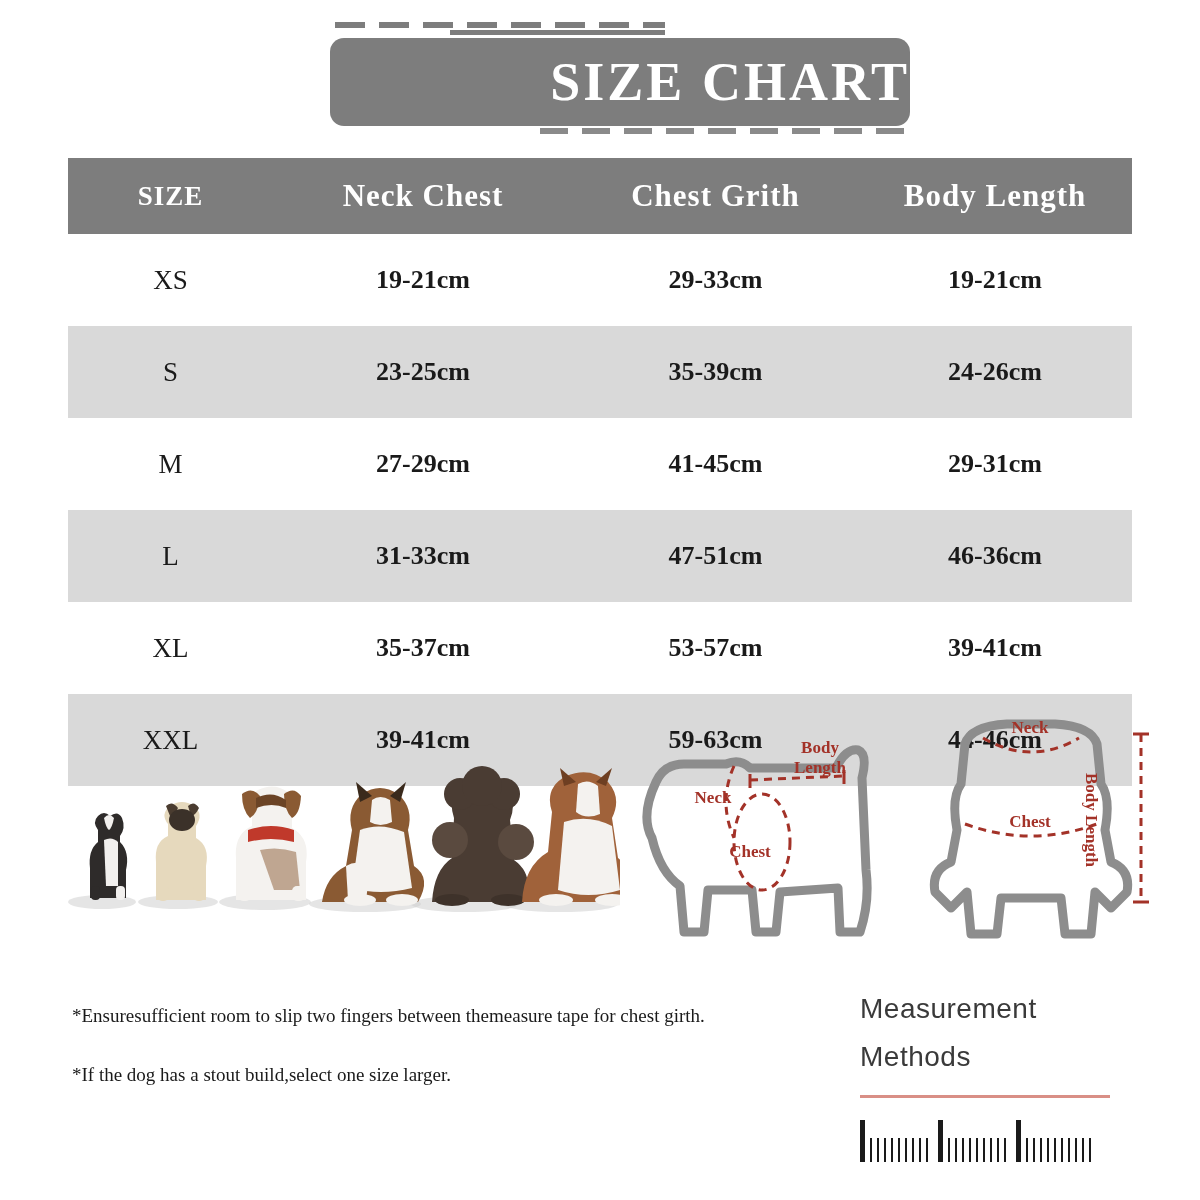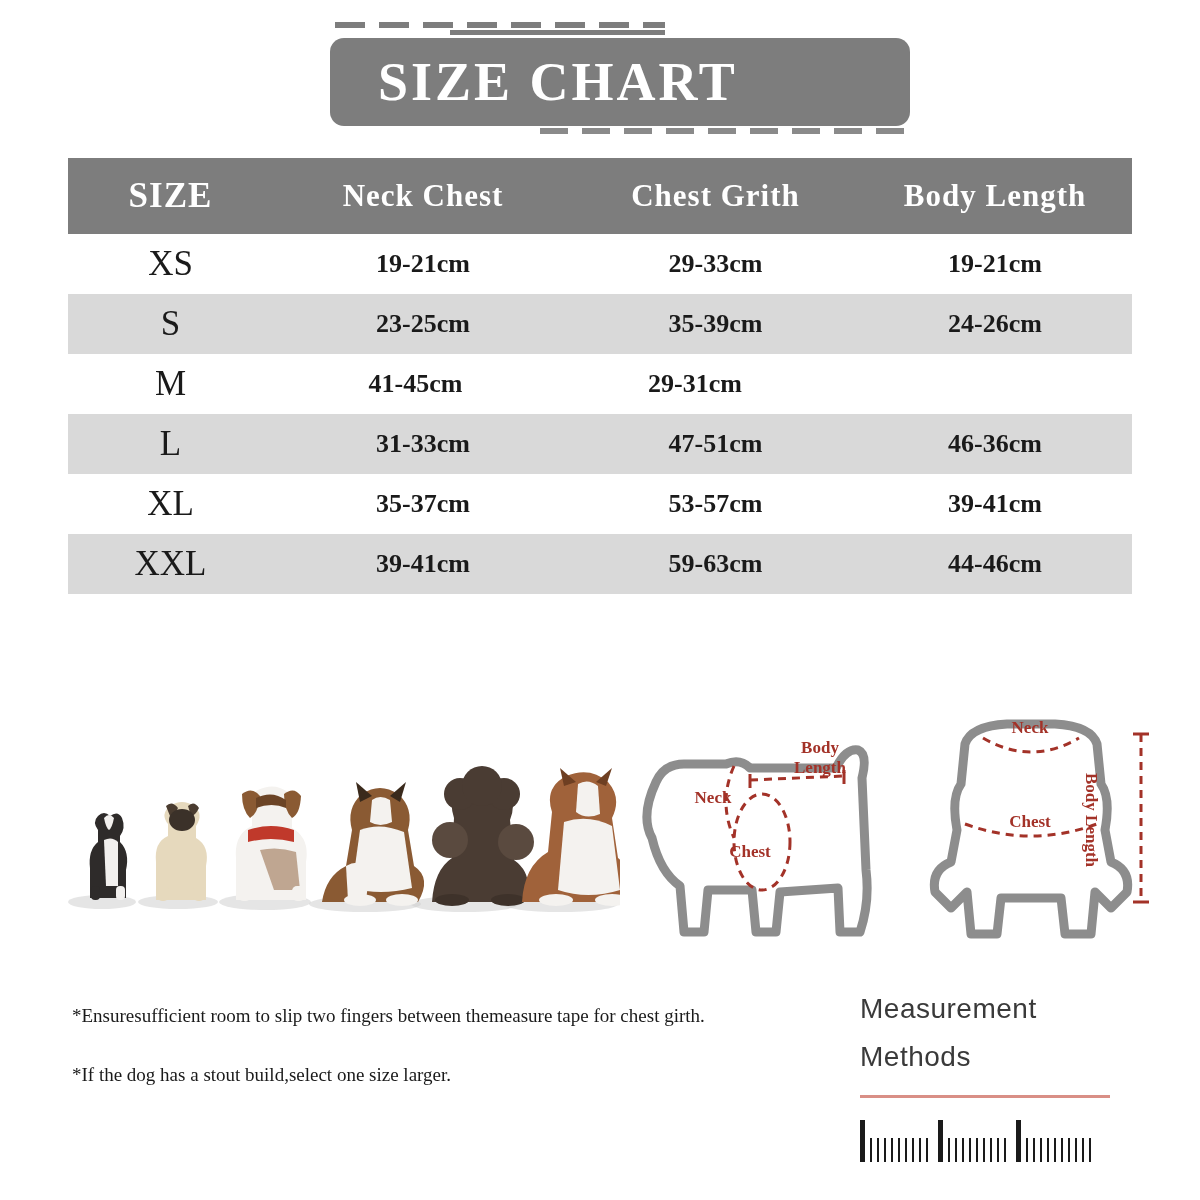--- a/index.html
+++ b/index.html
@@ -43,21 +43,21 @@
       #8a8a8a 0 28px, transparent 28px 42px);
   }
   .title-box {
     position: absolute;
     left: 330px; top: 30px;
     width: 580px; height: 88px;
     background: #7d7d7d;
     border-radius: 14px;
     display: flex;
     align-items: center;
-    justify-content: flex-start;
+    justify-content: flex-end;
     padding-left: 48px;
   }
   .title-text {
     color: #ffffff;
     font-size: 54px;
     font-weight: bold;
     letter-spacing: 3px;
     font-family: "Liberation Serif", serif;
   }
 
@@ -75,33 +75,33 @@
   .thead {
     background: #7d7d7d;
     height: 76px;
   }
   .thead .cell {
     color: #ffffff;
     font-size: 31px;
     font-weight: bold;
     letter-spacing: 1px;
   }
-  .tbody-row { height: 60px; }
+  .tbody-row { height: 92px; }
   .tbody-row.alt { background: #d9d9d9; }
   .tbody-row.plain { background: #ffffff; }
   .cell {
     display: flex;
     align-items: center;
     justify-content: center;
     height: 100%;
     color: #1a1a1a;
     font-size: 26px;
     font-family: "Liberation Serif", serif;
   }
-  .cell.size-col { width: 205px; font-size: 35px; }
+  .cell.size-col { width: 205px; font-size: 27px; }
   .cell.size-col.val { font-weight: normal; }
   .cell.c2 { width: 300px; font-weight: bold; }
   .cell.c3 { width: 285px; font-weight: bold; }
   .cell.c4 { width: 274px; font-weight: bold; }
 
   
   .lower {
     position: absolute;
     left: 0; top: 690px;
     width: 1200px; height: 280px;
@@ -218,20 +218,21 @@
 
     <div class="trow tbody-row alt">
       <div class="cell size-col val">S</div>
       <div class="cell c2">23-25cm</div>
       <div class="cell c3">35-39cm</div>
       <div class="cell c4">24-26cm</div>
     </div>
 
     <div class="trow tbody-row plain">
       <div class="cell size-col val">M</div>
+      <div class="cell c2">27-29cm</div>
       <div class="cell c3">41-45cm</div>
       <div class="cell c4">29-31cm</div>
     </div>
 
     <div class="trow tbody-row alt">
       <div class="cell size-col val">L</div>
       <div class="cell c2">31-33cm</div>
       <div class="cell c3">47-51cm</div>
       <div class="cell c4">46-36cm</div>
     </div>

